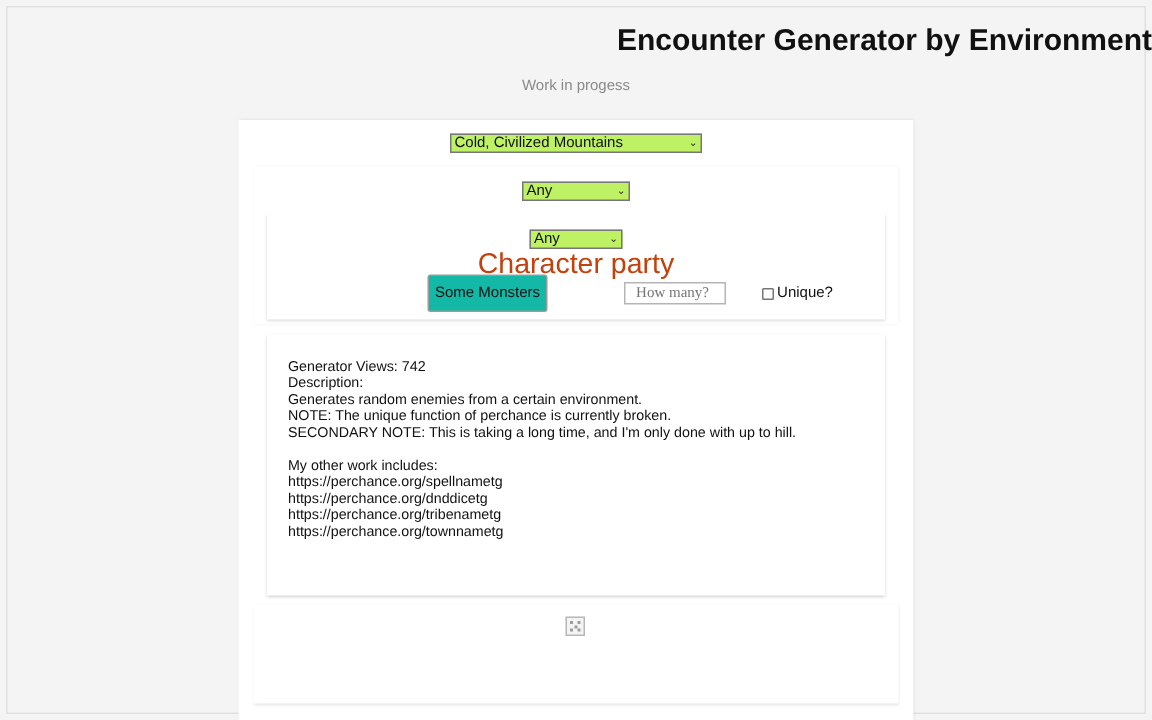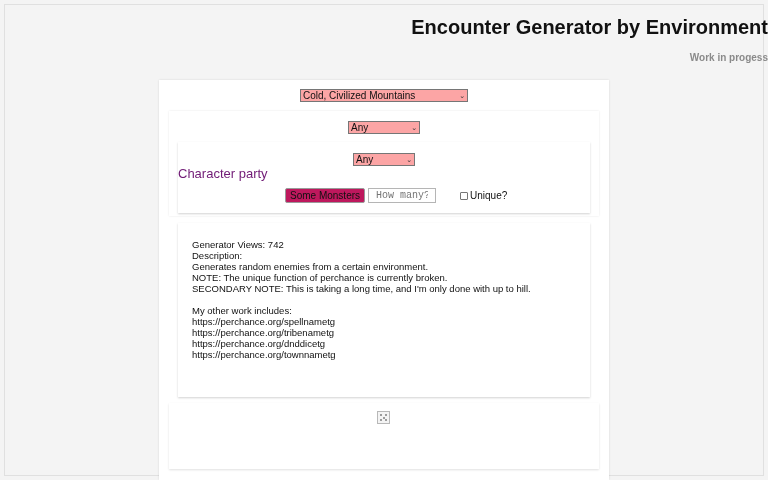--- a/index.html
+++ b/index.html
@@ -13,68 +13,68 @@
       position: absolute; left: 4px; top: 4px; width: 760px; height: 472px;
       border: 1px solid #e0e0e0;
       background: #f4f4f4;
     }
     .title {
       position: absolute; left: 0; top: 16px; width: 768px;
       text-align: right; font-weight: bold; font-size: 20px; color: #111;
     }
     .subtitle {
       position: absolute; left: 0; top: 52px; width: 768px;
-      text-align: right; font-size: 10px; color: #8a8a8a; font-weight: bold;
+      text-align: center; font-size: 10px; color: #8a8a8a;
     }
     .main-card {
       position: absolute; left: 159px; top: 80px; width: 450px; height: 400px;
       background: #fff;
       box-shadow: 0 0 2px rgba(0,0,0,0.12);
     }
     .sel {
       position: absolute;
       font-family: "Liberation Sans", sans-serif;
       font-size: 10px; color: #111;
-      background: #fca5a5; border: 1px solid #767676; border-radius: 0;
+      background: #bef264; border: 1px solid #767676; border-radius: 0;
       height: 13px; line-height: 11px; padding: 0 2px;
       display: flex; align-items: center; justify-content: space-between;
     }
     .sel .chev { font-size: 7px; color: #333; margin-left: 4px; }
     .env-select { left: 141px; top: 9px; width: 168px; }
     .card-l1 {
       position: absolute; left: 10px; top: 31px; width: 430px; height: 105px;
       background: #fff;
       box-shadow: 0 0 2px rgba(0,0,0,0.10);
     }
     .type-select { left: 179px; top: 10px; width: 72px; }
     .card-l2 {
       position: absolute; left: 9px; top: 31px; width: 412px; height: 71px;
       background: #fff;
       box-shadow: 0 1px 2px rgba(0,0,0,0.18);
     }
     .party-select { left: 175px; top: 11px; width: 62px; }
     .party-label {
       position: absolute; left: 0; top: 24px; width: 412px;
-      font-size: 13px; color: #701a75;
+      text-align: center; font-size: 19px; color: #c2410c;
     }
     .btn-row {
       position: absolute; left: 107px; top: 46px; height: 15px;
       display: flex; align-items: center; gap: 3px;
     }
     .btn {
       font-family: "Liberation Sans", sans-serif;
       font-size: 10px; color: #111;
-      background: #be185d; border: 1px solid #9a9a9a; border-radius: 2px;
-      height: 15px; padding: 0 4px; line-height: 13px;
+      background: #14b8a6; border: 1px solid #9a9a9a; border-radius: 2px;
+      height: 25px; padding: 0 4px; line-height: 13px;
     }
     .num-input {
-      font-family: Liberation Mono, monospace;
+      font-family: Liberation Serif, serif;
       font-size: 10px; color: #999;
       background: #fff; border: 1px solid #b5b5b5;
-      height: 15px; width: 68px; padding: 0 7px; line-height: 13px;
+      height: 15px; width: 68px; padding: 0 7px; line-height: 13px; margin-left: 48px;
     }
     .chk-wrap { display: flex; align-items: center; gap: 2px; font-size: 10px; color: #111; margin-left: 1px; padding-left: 20px; }
     .chk {
       width: 8px; height: 8px; border: 1px solid #767676; border-radius: 1px; background: #fff;
     }
     .desc-card {
       position: absolute; left: 19px; top: 143px; width: 412px; height: 174px;
       background: #fff;
       box-shadow: 0 1px 2px rgba(0,0,0,0.18);
       padding: 16px 14px;
@@ -135,22 +135,22 @@
 
   <div class="desc-card">
     <div>Generator Views: 742</div>
     <div>Description:</div>
     <div>Generates random enemies from a certain environment.</div>
     <div>NOTE: The unique function of perchance is currently broken.</div>
     <div>SECONDARY NOTE: This is taking a long time, and I'm only done with up to hill.</div>
     <div class="gap"></div>
     <div>My other work includes:</div>
     <div>https://perchance.org/spellnametg</div>
+    <div>https://perchance.org/dnddicetg</div>
     <div>https://perchance.org/tribenametg</div>
-    <div>https://perchance.org/dnddicetg</div>
     <div>https://perchance.org/townnametg</div>
   </div>
 
   <div class="dice-area">
     <div class="dice">
       <span style="left:2px;top:2px"></span>
       <span style="right:2px;top:2px"></span>
       <span style="left:4.5px;top:4.5px"></span>
       <span style="left:2px;bottom:2px"></span>
       <span style="right:2px;bottom:2px"></span>

